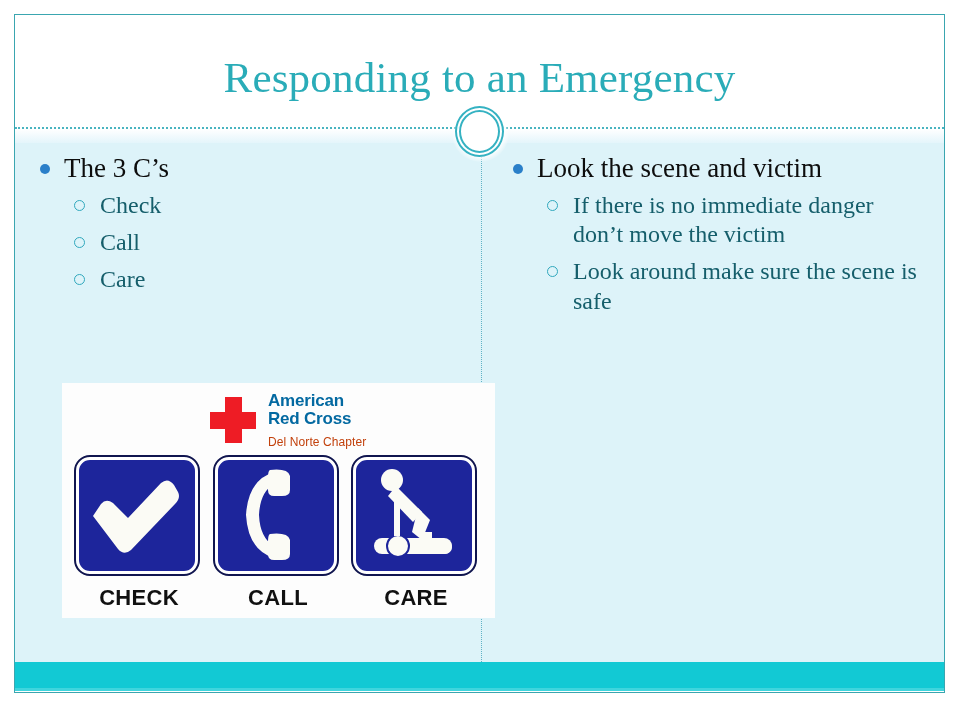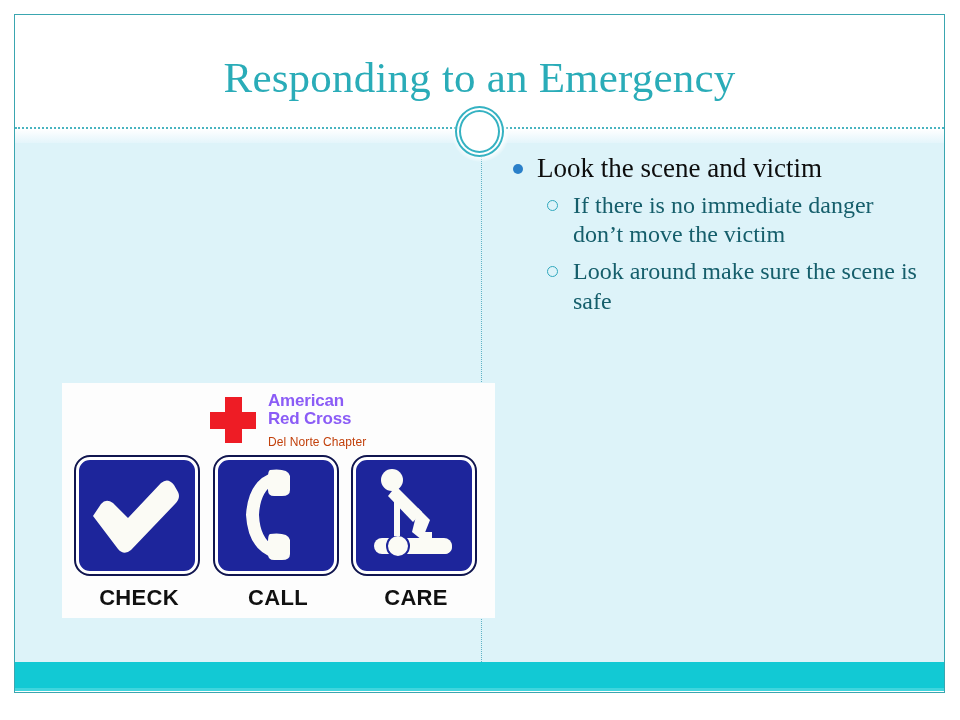--- a/index.html
+++ b/index.html
@@ -245,21 +245,21 @@
   }
   .logo-text {
     position: absolute;
     left: 58px;
     top: 0;
   }
   .logo-line {
     font-family: "Liberation Sans", sans-serif;
     font-weight: bold;
     font-size: 17px;
-    color: #8b5cf6;
+    color: #0369a1;
     line-height: 1.08;
     letter-spacing: -0.2px;
   }
   .logo-sub {
     font-family: "Liberation Sans", sans-serif;
     font-size: 12px;
     color: #c2410c;
     margin-top: 6px;
     letter-spacing: .1px;
   }
@@ -322,20 +322,42 @@
   <div class="column-divider"></div>
 
   <div class="ornament">
     <div class="halo"></div>
     <div class="ring-outer"></div>
     <div class="ring-inner"></div>
   </div>
 
   <div class="slide-frame"></div>
 
+  <div class="col col-left">
+    <ul class="lvl1">
+      <li class="lvl1">
+        <span class="bullet-dot"></span>
+        <span>The 3 C’s</span>
+        <ul class="lvl2">
+          <li class="lvl2">
+            <span class="bullet-ring"></span>
+            <span>Check</span>
+          </li>
+          <li class="lvl2">
+            <span class="bullet-ring"></span>
+            <span>Call</span>
+          </li>
+          <li class="lvl2">
+            <span class="bullet-ring"></span>
+            <span>Care</span>
+          </li>
+        </ul>
+      </li>
+    </ul>
+  </div>
 
   <div class="col col-right">
     <ul class="lvl1">
       <li class="lvl1">
         <span class="bullet-dot"></span>
         <span>Look the scene and victim</span>
         <ul class="lvl2">
           <li class="lvl2">
             <span class="bullet-ring"></span>
             <span>If there is no immediate danger don’t move the victim</span>

